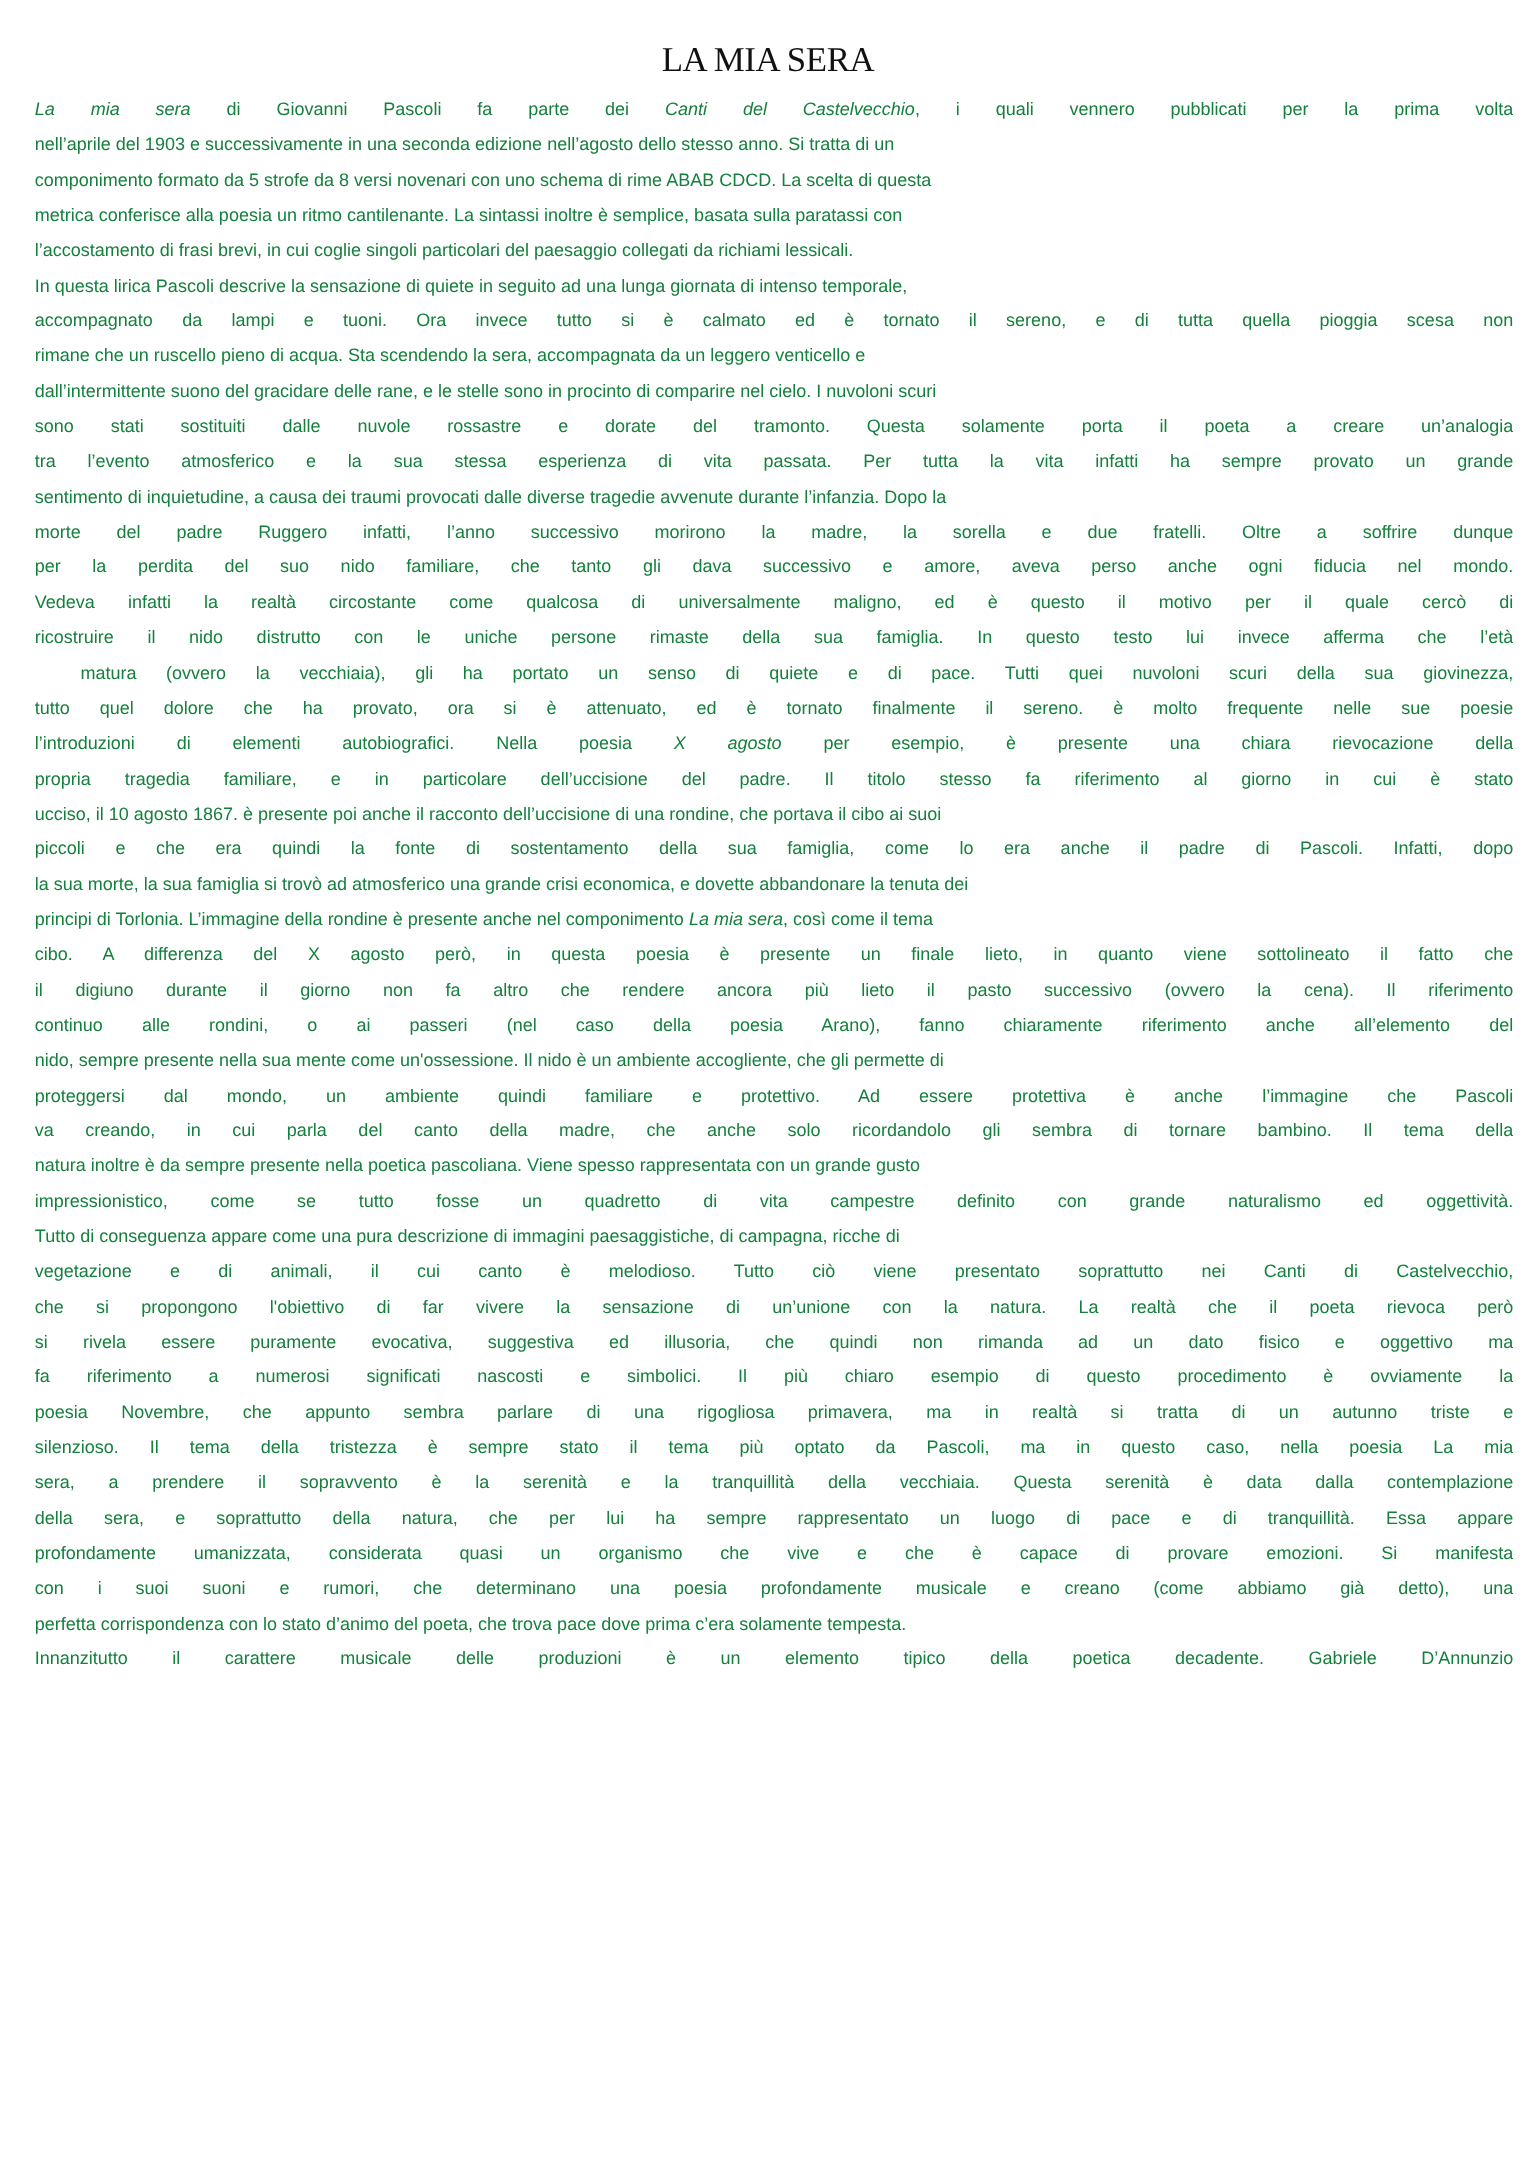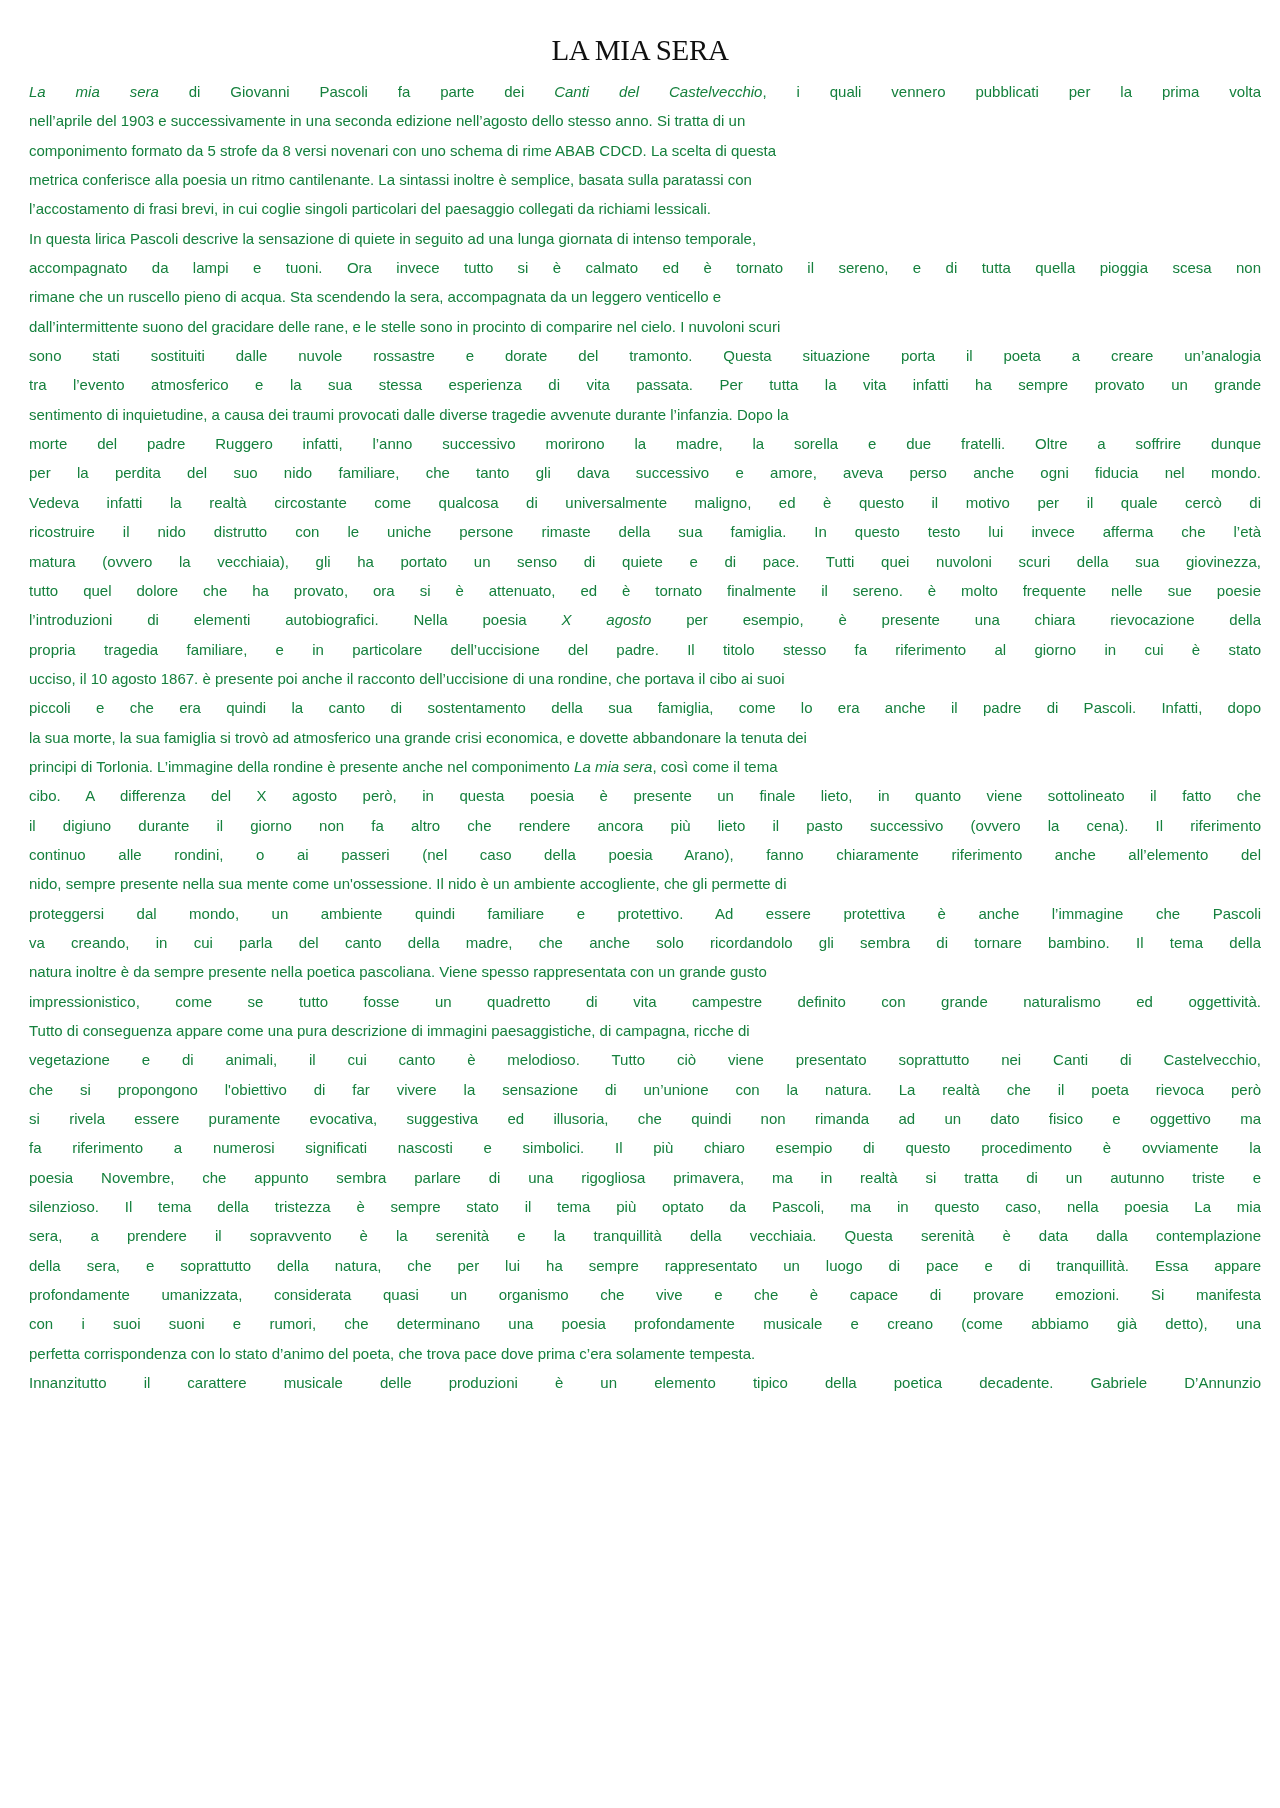--- a/index.html
+++ b/index.html
@@ -27,33 +27,33 @@
   <div class="body" id="body">
       <div class="line justify" style="white-space: normal; overflow: hidden;"><span class="it">La mia sera</span><span> di Giovanni Pascoli fa parte dei </span><span class="it">Canti del Castelvecchio</span><span>, i quali vennero pubblicati per la prima volta</span></div>
       <div class="line"><span>nell’aprile del 1903 e successivamente in una seconda edizione nell’agosto dello stesso anno. Si tratta di un</span></div>
       <div class="line"><span>componimento formato da 5 strofe da 8 versi novenari con uno schema di rime ABAB CDCD. La scelta di questa</span></div>
       <div class="line"><span>metrica conferisce alla poesia un ritmo cantilenante. La sintassi inoltre è semplice, basata sulla paratassi con</span></div>
       <div class="line"><span>l’accostamento di frasi brevi, in cui coglie singoli particolari del paesaggio collegati da richiami lessicali.</span></div>
       <div class="line"><span>In questa lirica Pascoli descrive la sensazione di quiete in seguito ad una lunga giornata di intenso temporale,</span></div>
       <div class="line justify" style="white-space: normal; overflow: hidden;"><span>accompagnato da lampi e tuoni. Ora invece tutto si è calmato ed è tornato il sereno, e di tutta quella pioggia scesa non</span></div>
       <div class="line"><span>rimane che un ruscello pieno di acqua. Sta scendendo la sera, accompagnata da un leggero venticello e</span></div>
       <div class="line"><span>dall’intermittente suono del gracidare delle rane, e le stelle sono in procinto di comparire nel cielo. I nuvoloni scuri</span></div>
-      <div class="line justify" style="white-space: normal; overflow: hidden;"><span>sono stati sostituiti dalle nuvole rossastre e dorate del tramonto. Questa situazione porta il poeta a creare un’analogia</span></div>
+      <div class="line justify" style="white-space: normal; overflow: hidden;"><span>sono stati sostituiti dalle nuvole rossastre e dorate del tramonto. Questa solamente porta il poeta a creare un’analogia</span></div>
       <div class="line justify" style="white-space: normal; overflow: hidden;"><span>tra l’evento atmosferico e la sua stessa esperienza di vita passata. Per tutta la vita infatti ha sempre provato un grande</span></div>
       <div class="line"><span>sentimento di inquietudine, a causa dei traumi provocati dalle diverse tragedie avvenute durante l’infanzia. Dopo la</span></div>
       <div class="line justify" style="white-space: normal; overflow: hidden;"><span>morte del padre Ruggero infatti, l’anno successivo morirono la madre, la sorella e due fratelli. Oltre a soffrire dunque</span></div>
       <div class="line justify" style="white-space: normal; overflow: hidden;"><span>per la perdita del suo nido familiare, che tanto gli dava successivo e amore, aveva perso anche ogni fiducia nel mondo.</span></div>
       <div class="line justify" style="white-space: normal; overflow: hidden;"><span>Vedeva infatti la realtà circostante come qualcosa di universalmente maligno, ed è questo il motivo per il quale cercò di</span></div>
       <div class="line justify" style="white-space: normal; overflow: hidden;"><span>ricostruire il nido distrutto con le uniche persone rimaste della sua famiglia. In questo testo lui invece afferma che l’età</span></div>
-      <div class="line justify" style="white-space: normal; overflow: hidden;"><span>matura (ovvero la vecchiaia), gli ha portato un senso di quiete e di pace. Tutti quei nuvoloni scuri della sua giovinezza,</span></div>
+      <div class="line justify" style="white-space: normal; overflow: hidden; margin-left: 38px;"><span>matura (ovvero la vecchiaia), gli ha portato un senso di quiete e di pace. Tutti quei nuvoloni scuri della sua giovinezza,</span></div>
       <div class="line justify" style="white-space: normal; overflow: hidden;"><span>tutto quel dolore che ha provato, ora si è attenuato, ed è tornato finalmente il sereno. è molto frequente nelle sue poesie</span></div>
       <div class="line justify" style="white-space: normal; overflow: hidden;"><span>l’introduzioni di elementi autobiografici. Nella poesia </span><span class="it">X agosto</span><span> per esempio, è presente una chiara rievocazione della</span></div>
       <div class="line justify" style="white-space: normal; overflow: hidden;"><span>propria tragedia familiare, e in particolare dell’uccisione del padre. Il titolo stesso fa riferimento al giorno in cui è stato</span></div>
       <div class="line"><span>ucciso, il 10 agosto 1867. è presente poi anche il racconto dell’uccisione di una rondine, che portava il cibo ai suoi</span></div>
-      <div class="line justify" style="white-space: normal; overflow: hidden;"><span>piccoli e che era quindi la canto di sostentamento della sua famiglia, come lo era anche il padre di Pascoli. Infatti, dopo</span></div>
+      <div class="line justify" style="white-space: normal; overflow: hidden;"><span>piccoli e che era quindi la fonte di sostentamento della sua famiglia, come lo era anche il padre di Pascoli. Infatti, dopo</span></div>
       <div class="line"><span>la sua morte, la sua famiglia si trovò ad atmosferico una grande crisi economica, e dovette abbandonare la tenuta dei</span></div>
       <div class="line"><span>principi di Torlonia. L’immagine della rondine è presente anche nel componimento </span><span class="it">La mia sera</span><span>, così come il tema</span></div>
       <div class="line justify" style="white-space: normal; overflow: hidden;"><span>cibo. A differenza del X agosto però, in questa poesia è presente un finale lieto, in quanto viene sottolineato il fatto che</span></div>
       <div class="line justify" style="white-space: normal; overflow: hidden;"><span>il digiuno durante il giorno non fa altro che rendere ancora più lieto il pasto successivo (ovvero la cena). Il riferimento</span></div>
       <div class="line justify" style="white-space: normal; overflow: hidden;"><span>continuo alle rondini, o ai passeri (nel caso della poesia Arano), fanno chiaramente riferimento anche all’elemento del</span></div>
       <div class="line"><span>nido, sempre presente nella sua mente come un'ossessione. Il nido è un ambiente accogliente, che gli permette di</span></div>
       <div class="line justify" style="white-space: normal; overflow: hidden;"><span>proteggersi dal mondo, un ambiente quindi familiare e protettivo. Ad essere protettiva è anche l’immagine che Pascoli</span></div>
       <div class="line justify" style="white-space: normal; overflow: hidden;"><span>va creando, in cui parla del canto della madre, che anche solo ricordandolo gli sembra di tornare bambino. Il tema della</span></div>
       <div class="line"><span>natura inoltre è da sempre presente nella poetica pascoliana. Viene spesso rappresentata con un grande gusto</span></div>
       <div class="line justify" style="white-space: normal; overflow: hidden;"><span>impressionistico, come se tutto fosse un quadretto di vita campestre definito con grande naturalismo ed oggettività.</span></div>

